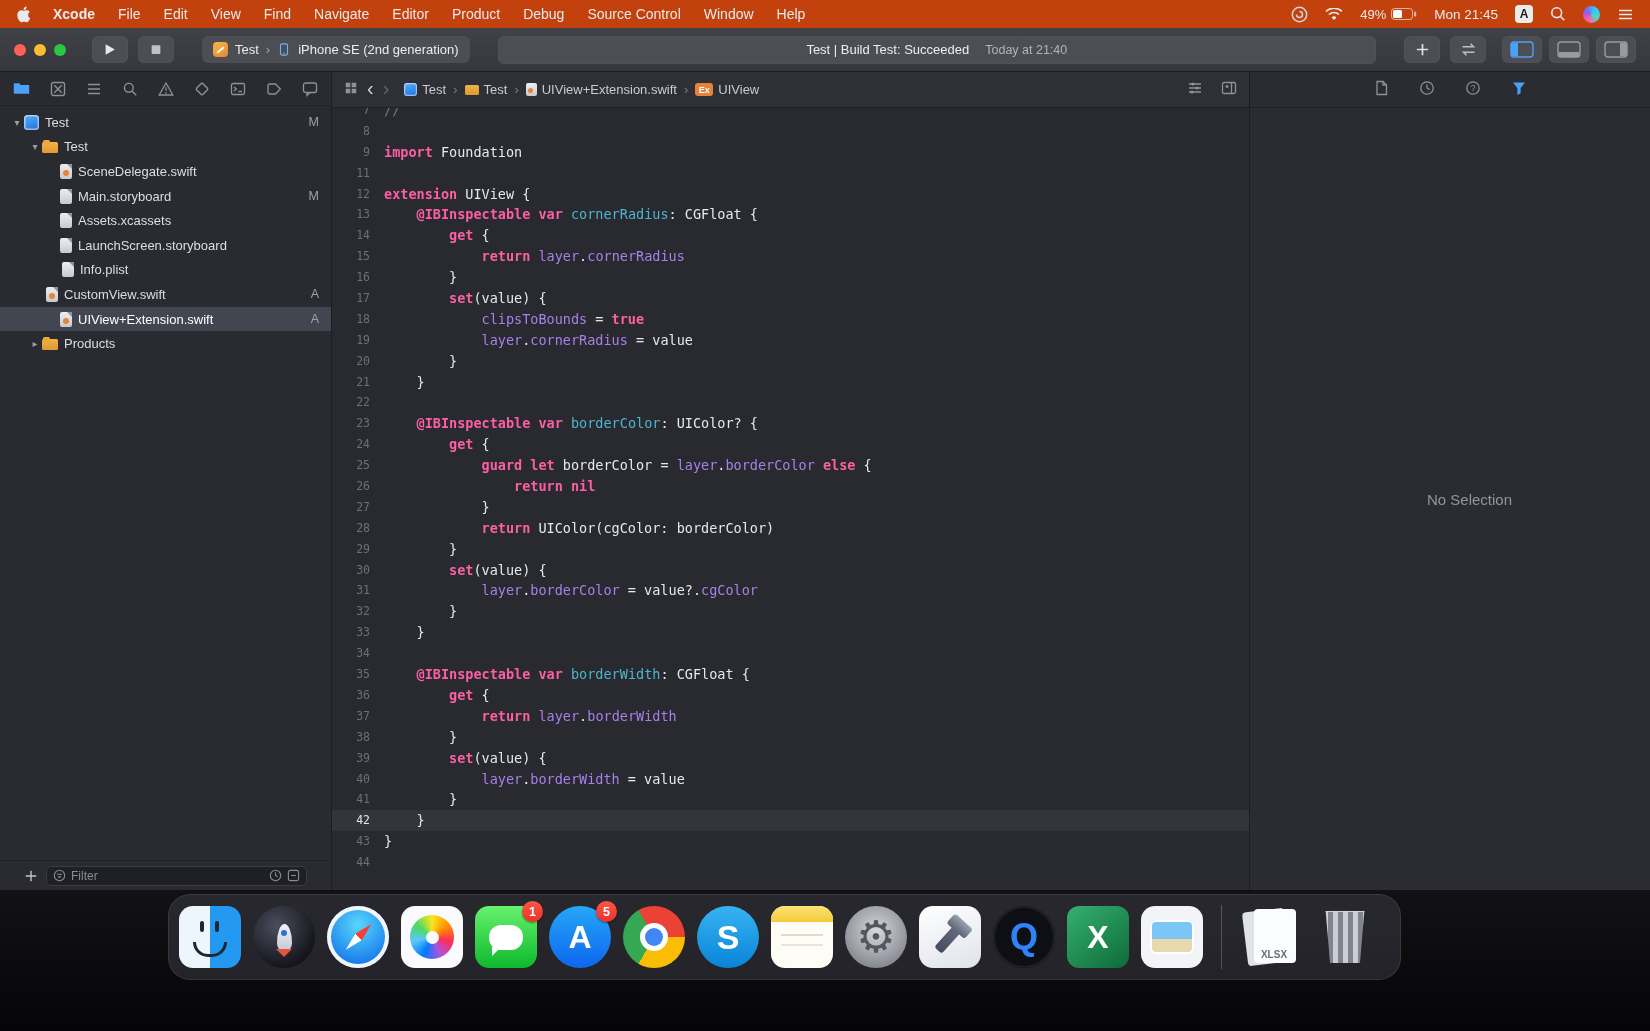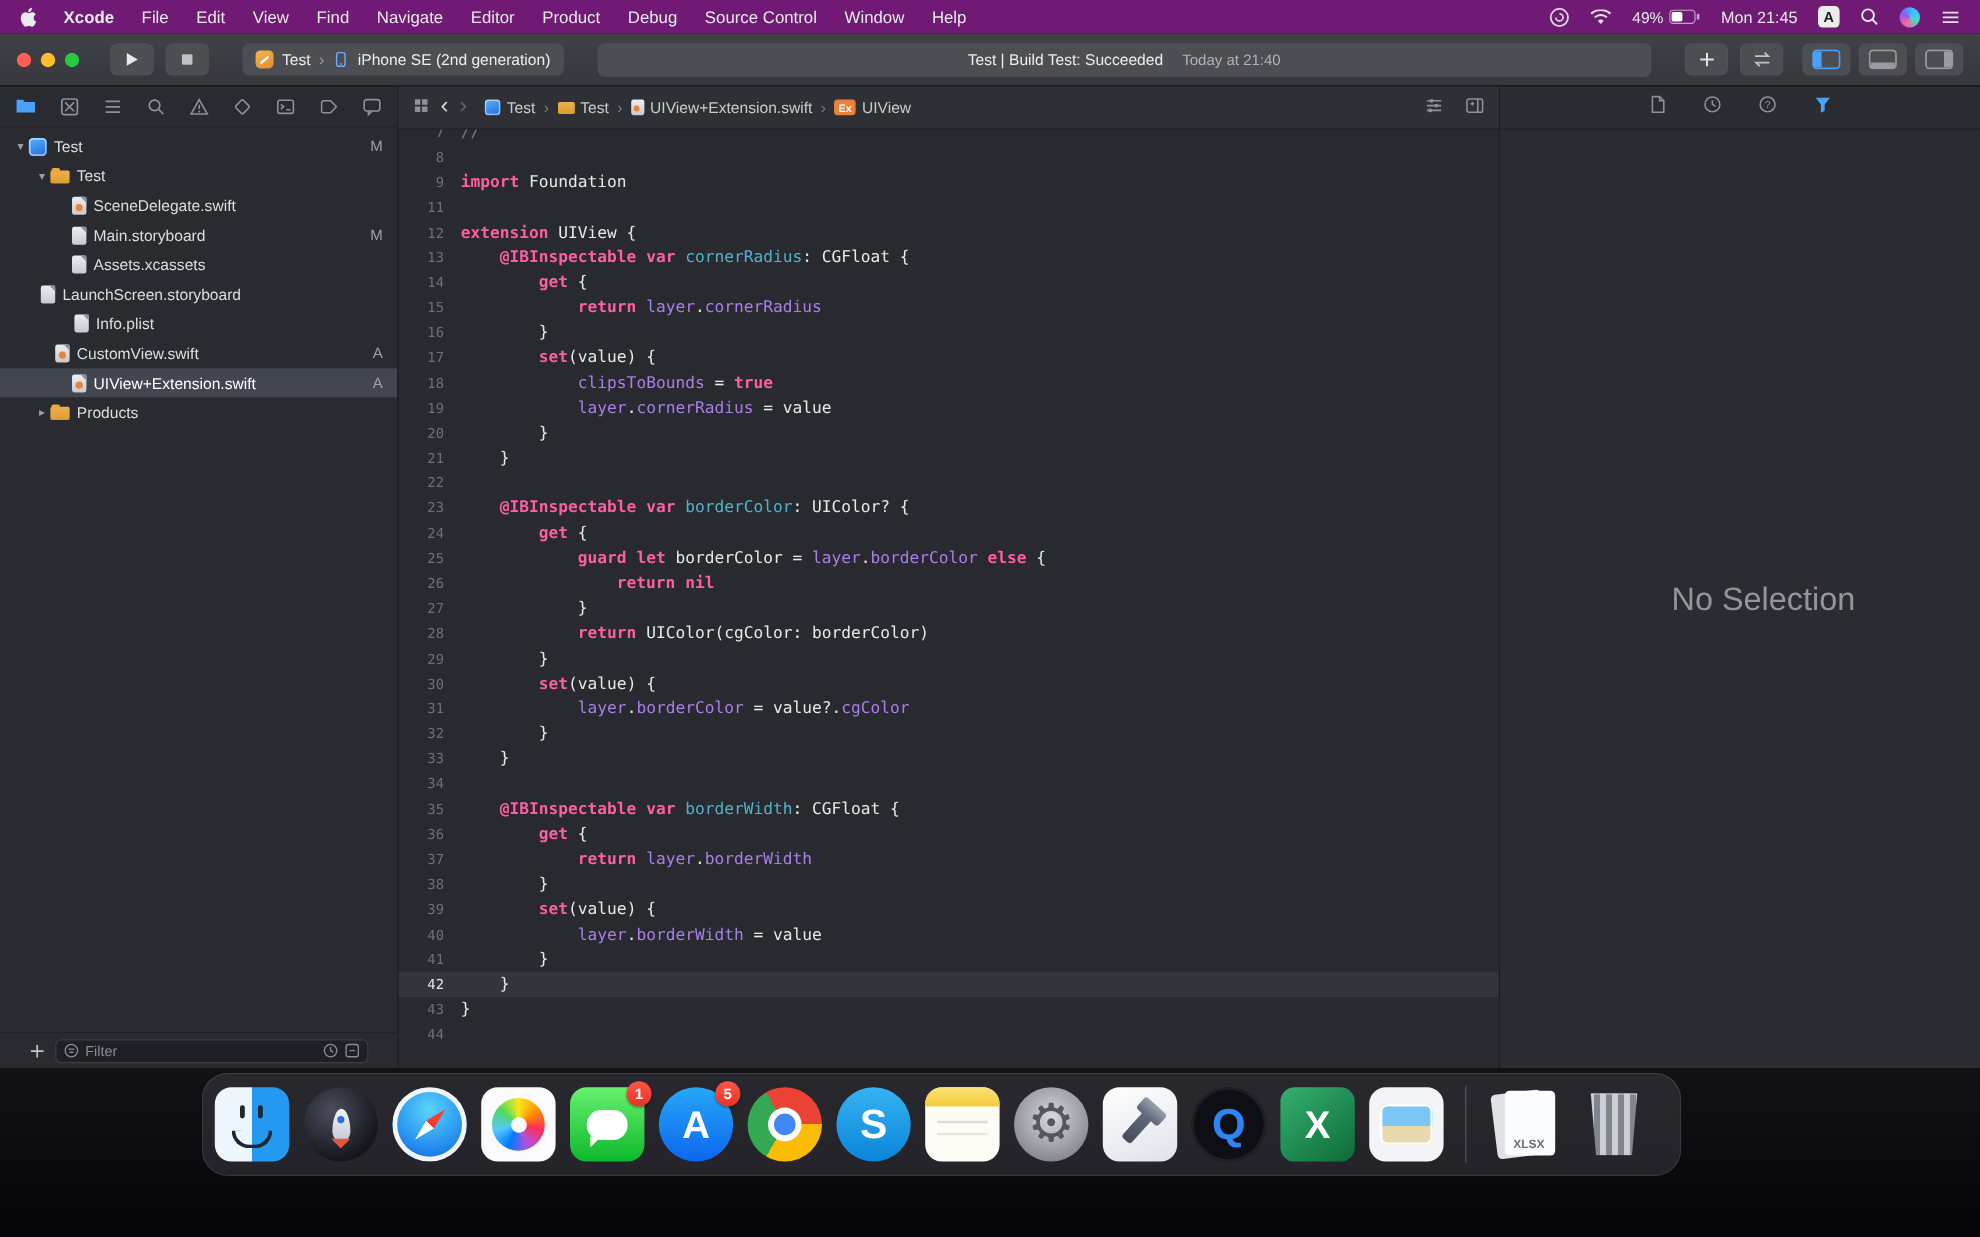--- a/index.html
+++ b/index.html
@@ -3,21 +3,21 @@
 <meta charset="utf-8">
 <style>
   * { box-sizing: border-box; }
   html,body { margin:0; padding:0; background:#000; }
   body { width:1650px; height:1031px; overflow:hidden;
          font-family:"Liberation Sans", sans-serif; -webkit-font-smoothing:antialiased; }
   #root { position:relative; width:1650px; height:1031px; background:#0c0c0e; }
 
   
   .menubar { position:absolute; top:0; left:0; width:1650px; height:28px;
-    background:#701a75; display:flex; align-items:center; padding:0 16px;
+    background:#c2410c; display:flex; align-items:center; padding:0 16px;
     color:#e9eaec; font-size:14px; z-index:40; }
   .menubar .apple { margin-right:6px; display:flex; }
   .menu-items { display:flex; gap:23px; margin-left:16px; }
   .mitem { white-space:nowrap; cursor:default; }
   .mitem.b { font-weight:700; }
   .menu-right { margin-left:auto; display:flex; align-items:center; gap:17px; }
   .mb-ico { display:flex; align-items:center; }
   .batt { display:flex; align-items:center; gap:5px; font-size:13px; color:#e9eaec; }
   .clock { font-size:13.5px; }
   .input-src { width:18px; height:18px; border-radius:4px; background:#ececec; color:#1c1c1e;
@@ -121,21 +121,21 @@
   .tk-c { color:#6c7986; }
   .tk-d { color:#4eb4ce; }
   .tk-p { color:#a97fe8; }
 
   
   .inspector { width:400px; background:#2a2c32; position:relative; }
   .insp-header { height:36px; border-bottom:1px solid #212227; display:flex; align-items:center;
     justify-content:center; gap:30px; }
   .insp-body { position:absolute; top:36px; bottom:0; left:0; right:0;
     display:flex; align-items:center; justify-content:center; }
-  .no-sel { color:#94959a; font-size:27px;margin-left:39px; }
+  .no-sel { color:#94959a; font-size:15px;margin-left:39px; }
 
   
   .desktop { position:absolute; top:890px; left:0; width:1650px; height:141px;
     background:linear-gradient(#121216,#050507); }
   .dock { position:absolute; left:168px; top:4px; width:1233px; height:86px; border-radius:22px;
     background:rgba(72,72,80,.42); border:1px solid rgba(255,255,255,.09);
     display:flex; align-items:center; padding:0 10px; gap:12px; backdrop-filter:blur(2px); }
   .di { width:62px; height:62px; position:relative; flex:none; display:flex;
     align-items:center; justify-content:center; border-radius:14px; }
   .dglyph { display:flex; align-items:center; justify-content:center; position:relative;
@@ -417,21 +417,21 @@
             <span class="disc"></span>
             <span class="fi fi-storyboard"></span>
             <span class="flabel">Main.storyboard</span>
             <span class="fbadge">M</span>
           </div>
           <div class="trow" style="padding-left: 46px;">
             <span class="disc"></span>
             <span class="fi fi-assets"></span>
             <span class="flabel">Assets.xcassets</span>
           </div>
-          <div class="trow" style="padding-left: 20px;">
+          <div class="trow" style="padding-left: 46px;">
             <span class="disc"></span>
             <span class="fi fi-storyboard"></span>
             <span class="flabel">LaunchScreen.storyboard</span>
           </div>
           <div class="trow" style="padding-left: 48px;">
             <span class="disc"></span>
             <span class="fi fi-plist"></span>
             <span class="flabel">Info.plist</span>
           </div>
           <div class="trow" style="padding-left: 32px;">

